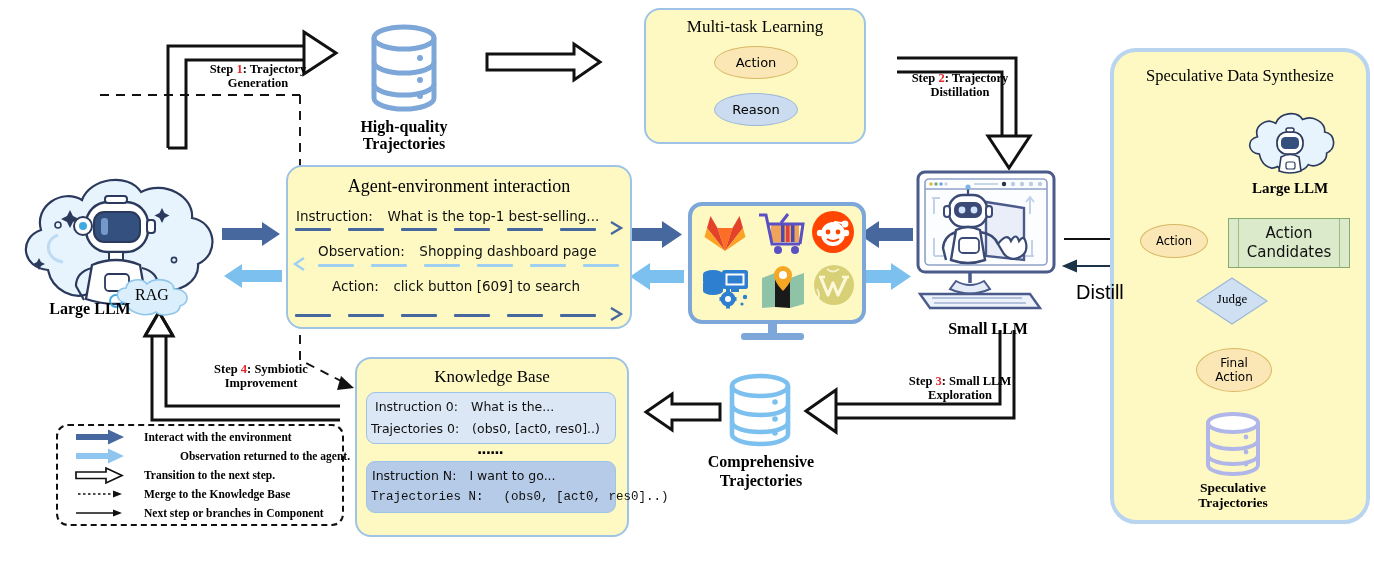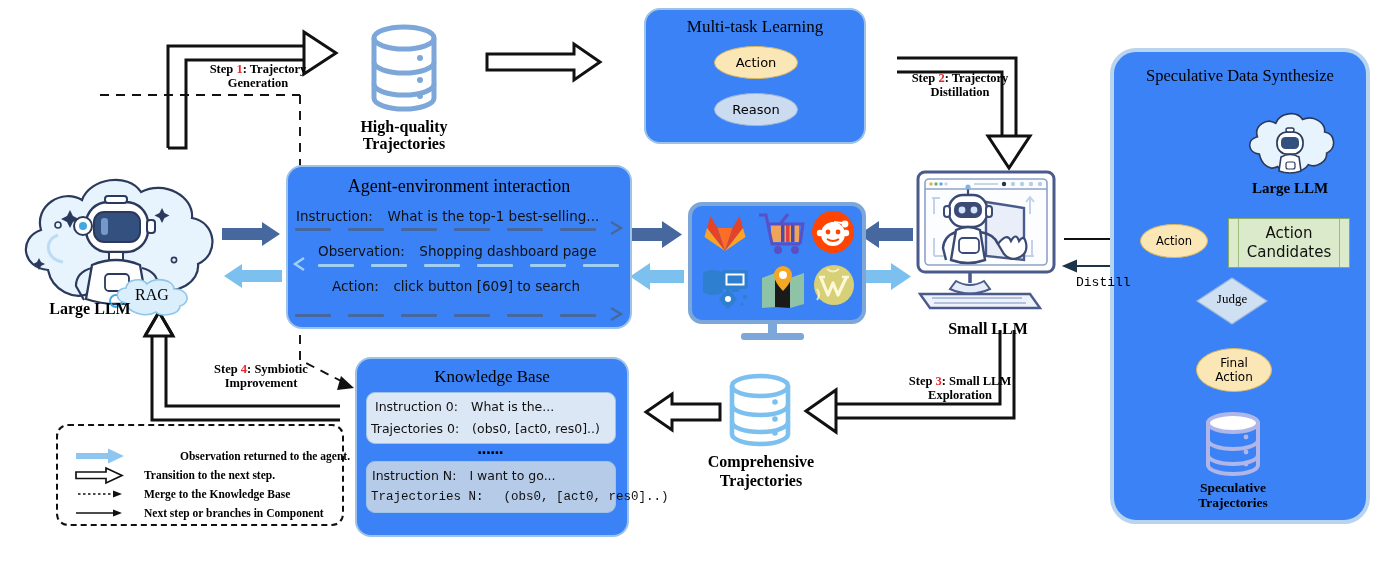--- a/index.html
+++ b/index.html
@@ -4,21 +4,21 @@
 <style>
   html,body{margin:0;padding:0;background:#ffffff;}
   body{width:1374px;height:566px;position:relative;overflow:hidden;
        font-family:"Liberation Serif", serif;color:#000;}
   .stage{position:absolute;left:0;top:0;width:1374px;height:566px;}
   .abs{position:absolute;}
   .bold{font-weight:bold;}
   .ctr{text-align:center;}
 
   
-  .panel{position:absolute;border:2.5px solid #9dc3e6;border-radius:16px;background:#3b82f6;}
+  .panel{position:absolute;border:2.5px solid #9dc3e6;border-radius:16px;background:#fef9c3;}
   .panel-title{position:absolute;width:100%;text-align:center;font-family:"Liberation Serif",serif;}
 
   
   .caption{position:absolute;text-align:center;font-weight:bold;font-size:15px;line-height:17px;}
   .steplabel{position:absolute;text-align:center;font-weight:bold;font-size:12.5px;line-height:14px;
              font-family:"Liberation Serif",serif;}
   .steplabel .num{color:#e8252a;}
 
   
   .ix-line{position:absolute;font-family:"DejaVu Sans",sans-serif;font-size:13.5px;white-space:nowrap;color:#111;}
@@ -463,21 +463,21 @@
     <div class="abs ctr" style="left:0;top:14px;width:72px;font-size:13px;font-family:'Liberation Serif',serif;">Judge</div>
   </div>
 
   <div class="ellipse" style="left:1196px;top:348px;width:74px;height:42px;background:#fbe6b5;border:1.2px solid #d8b864;font-size:12px;">
     <span>
       <span>Final</span><br>
       <span>Action</span>
     </span>
   </div>
 
-  <div class="abs" style="left:1076px;top:275px;font-size:13px;font-family:Liberation Mono, monospace;">Distill</div>
+  <div class="abs" style="left:1076px;top:281px;font-size:20px;font-family:Liberation Sans, sans-serif;">Distill</div>
 
   <div class="abs" style="left:1203px;top:412px;width:60px;height:62px;">
     <svg width="60" height="62">
       <g stroke="#b0b7e8" stroke-width="4" fill="#fff">
         <ellipse cx="30" cy="11" rx="25" ry="9"></ellipse>
         <path d="M5,11 L5,28 a25,9 0 0 0 50,0 L55,11" class="nofill"></path>
         <path d="M5,28 L5,43 a25,9 0 0 0 50,0 L55,28" class="nofill"></path>
         <path d="M5,43 L5,53 a25,9 0 0 0 50,0 L55,43" class="nofill"></path>
       </g>
       <circle cx="43" cy="25" r="2.4" fill="#b0b7e8"></circle>
@@ -553,20 +553,26 @@
     <div>Exploration</div>
   </div>
 
   <div class="steplabel" style="left:176px;top:362px;width:170px;">
     <div><span>Step </span><span class="num">4</span><span>: Symbiotic</span></div>
     <div>Improvement</div>
   </div>
 
   <div class="legend" style="left:56px;top:424px;width:284px;height:98px;"></div>
 
+  <div class="legend-row" style="left:74px;top:428px;height:18px;">
+    <svg width="56" height="16">
+      <path d="M2,5 L34,5 L34,0.5 L50,8 L34,15.5 L34,11 L2,11 Z" fill="#46689f"></path>
+    </svg>
+    <span class="legend-text" style="margin-left:14px;">Interact with the environment</span>
+  </div>
 
   <div class="legend-row" style="left:74px;top:447px;height:18px;gap:36px;">
     <svg width="56" height="16">
       <path d="M2,5 L34,5 L34,0.5 L50,8 L34,15.5 L34,11 L2,11 Z" fill="#8fc6ef"></path>
     </svg>
     <span class="legend-text" style="margin-left:14px;">Observation returned to the agent.</span>
   </div>
 
   <div class="legend-row" style="left:74px;top:466px;height:18px;">
     <svg width="56" height="17">

